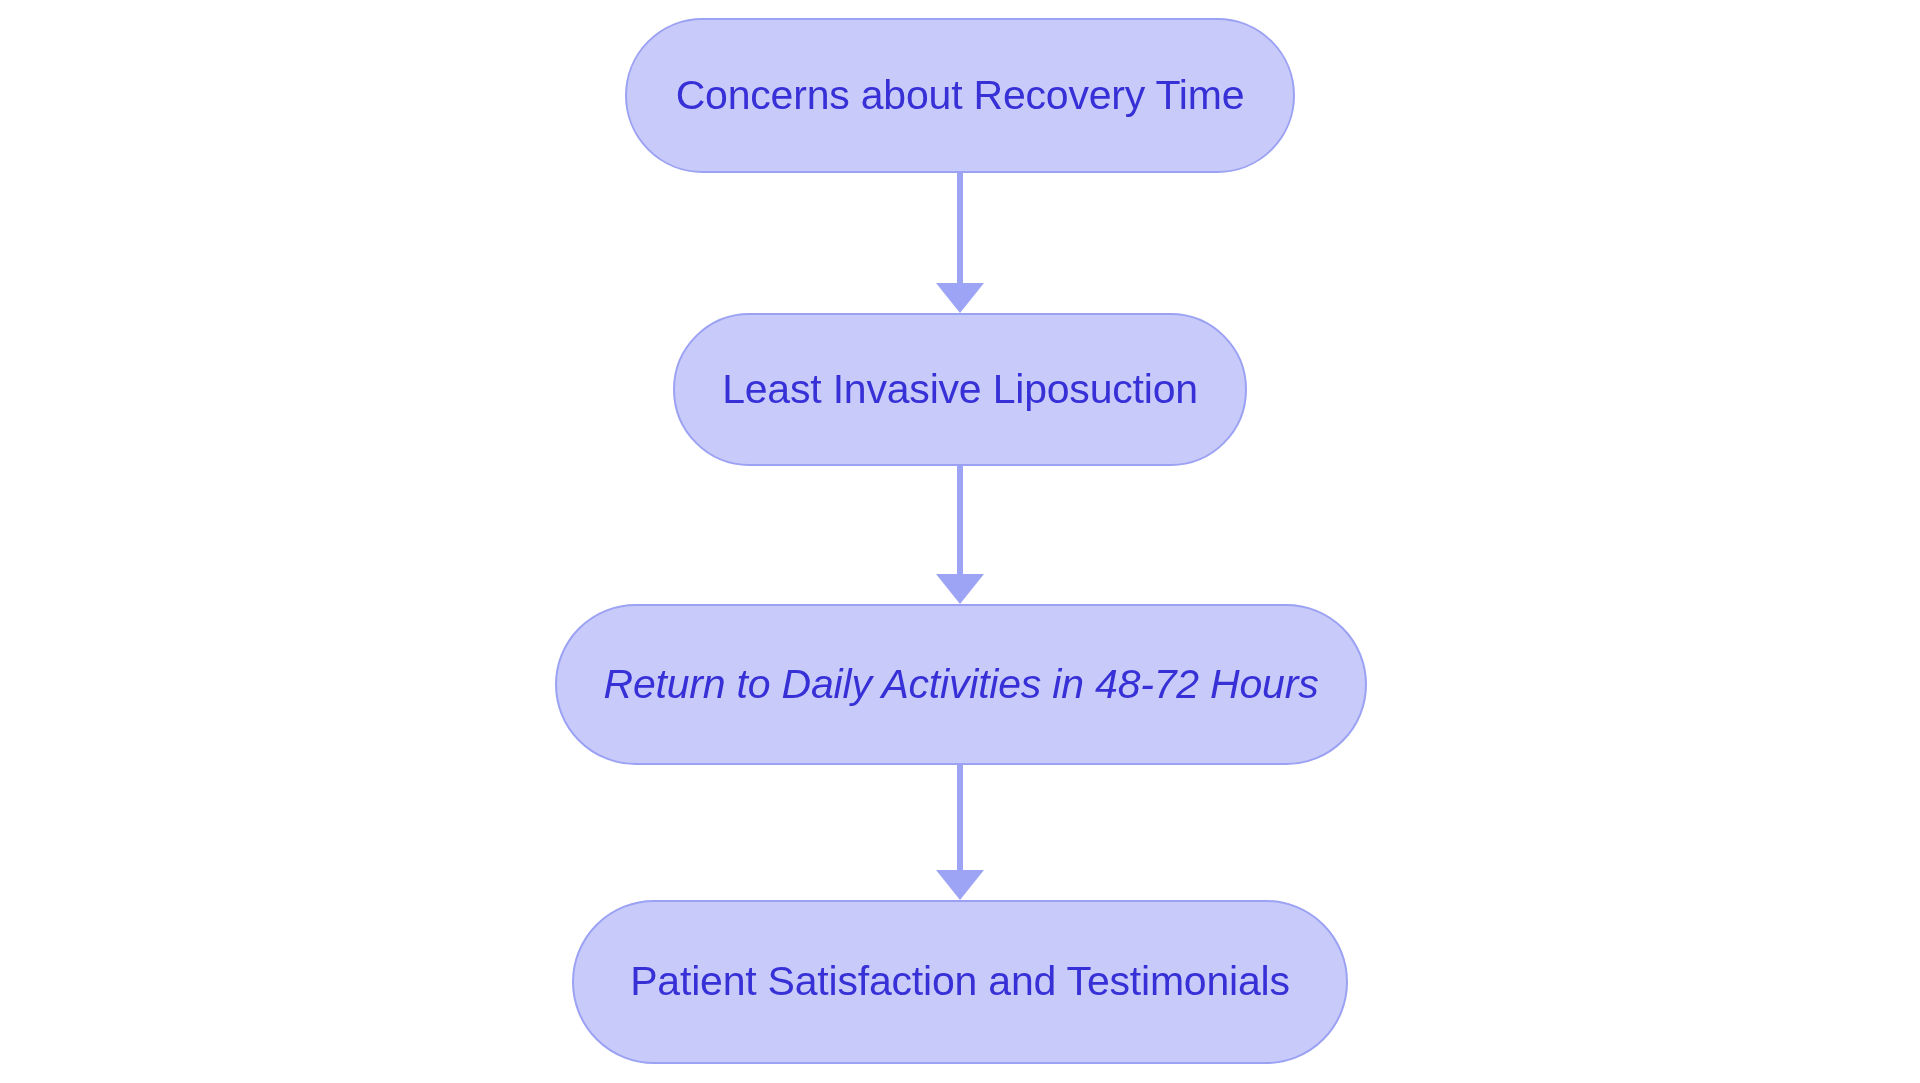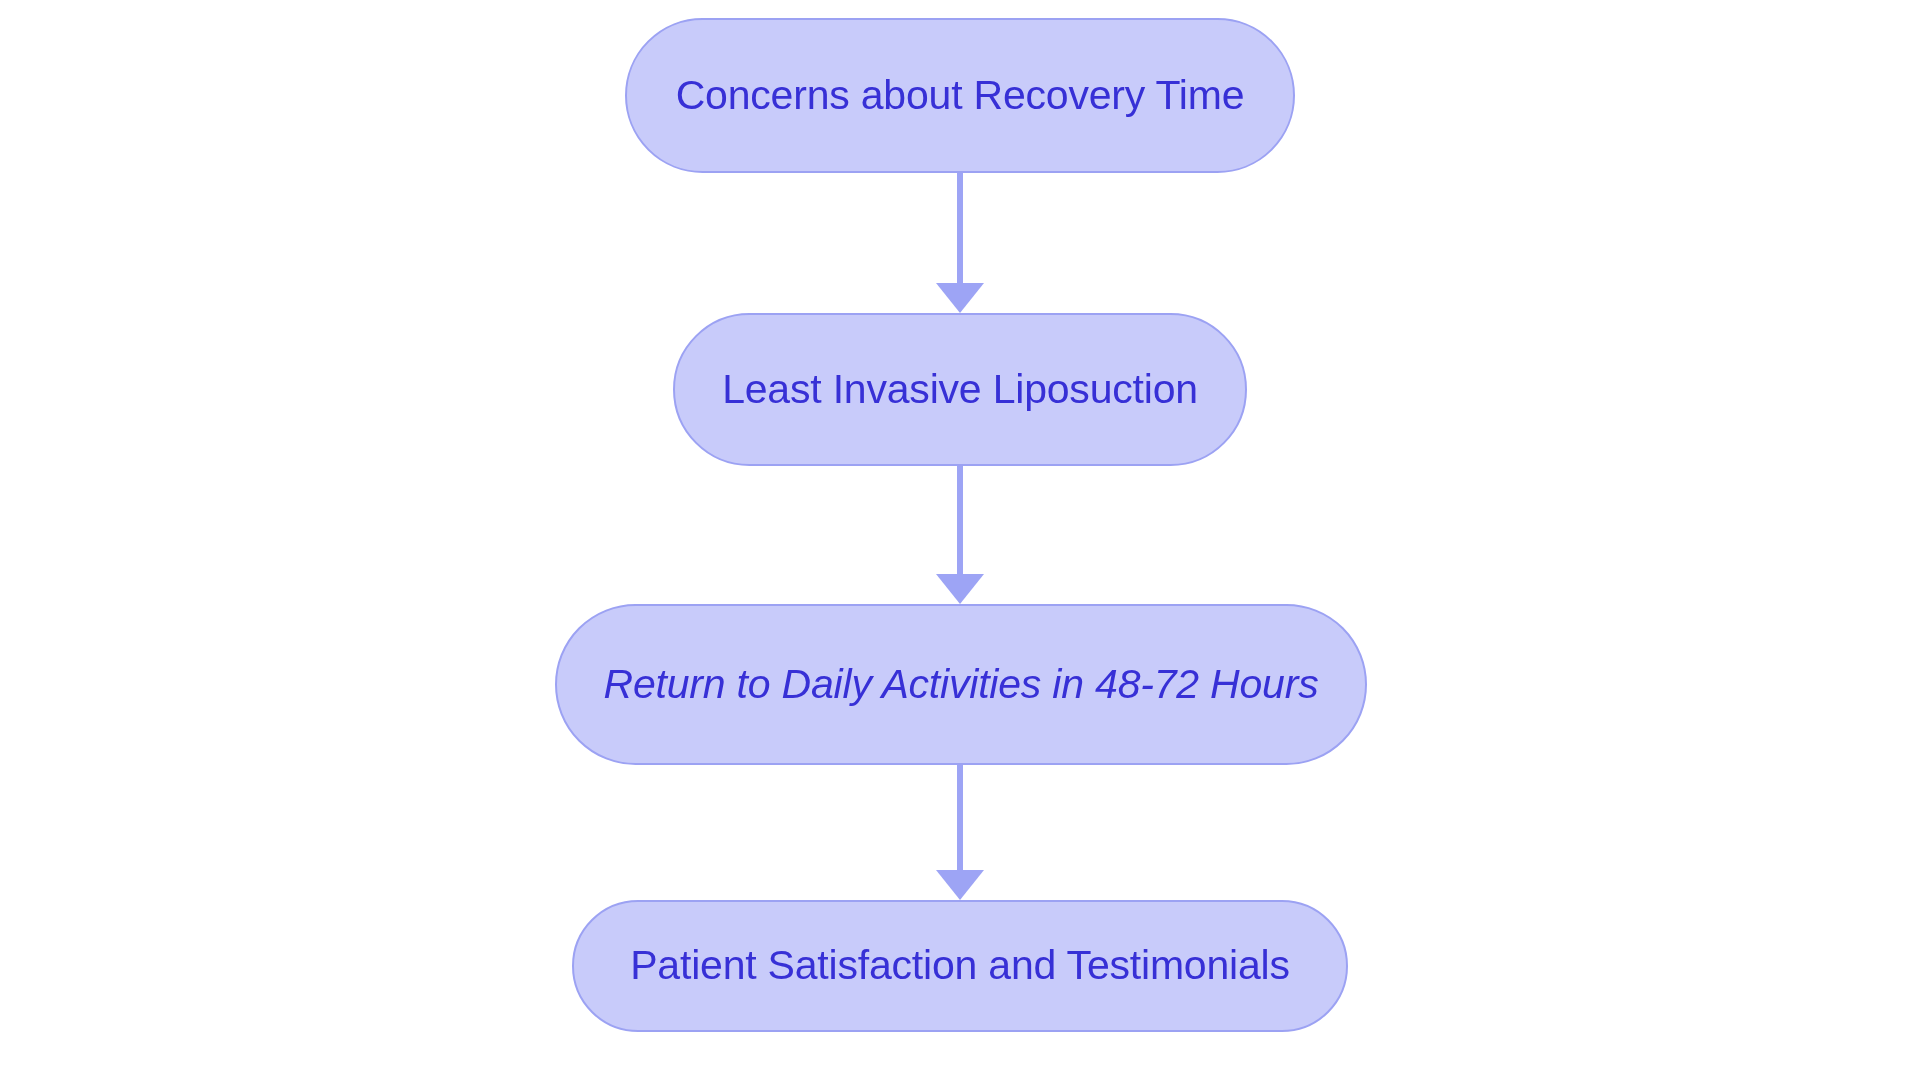--- a/index.html
+++ b/index.html
@@ -41,21 +41,21 @@
     font-weight: 400;
     line-height: 1.15;
     letter-spacing: -0.2px;
     white-space: nowrap;
   }
 
   
   .node-1 { left: 625px;  top: 18px;   width: 670px; height: 155px; }
   .node-2 { left: 673px;  top: 313px;  width: 574px; height: 153px; }
   .node-3 { left: 555px;  top: 604px;  width: 812px; height: 161px; font-style: italic; }
-  .node-4 { left: 572px;  top: 900px;  width: 776px; height: 132px; justify-content: center; }
+  .node-4 { left: 572px;  top: 900px;  width: 776px; height: 164px; justify-content: center; }
 
   .connector {
     position: absolute;
     left: 0;
     top: 0;
     width: 1920px;
     height: 1083px;
     pointer-events: none;
   }
 

